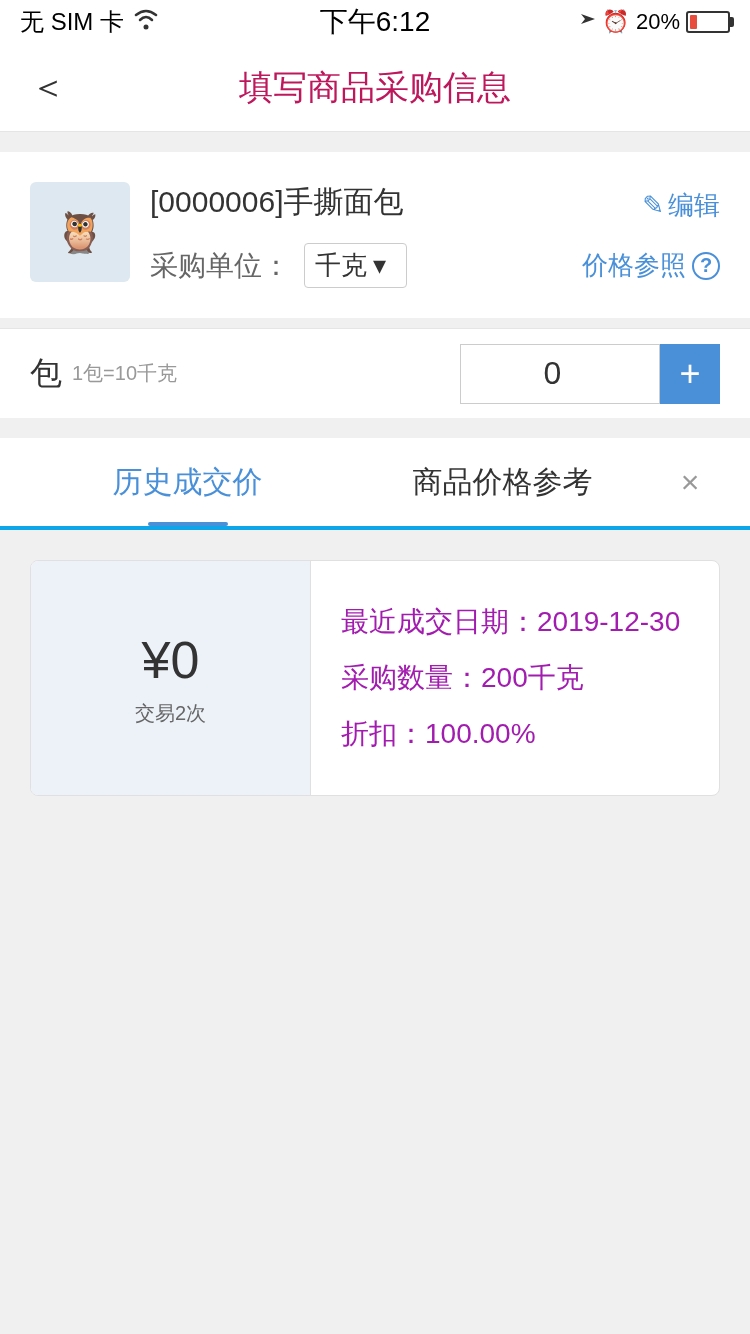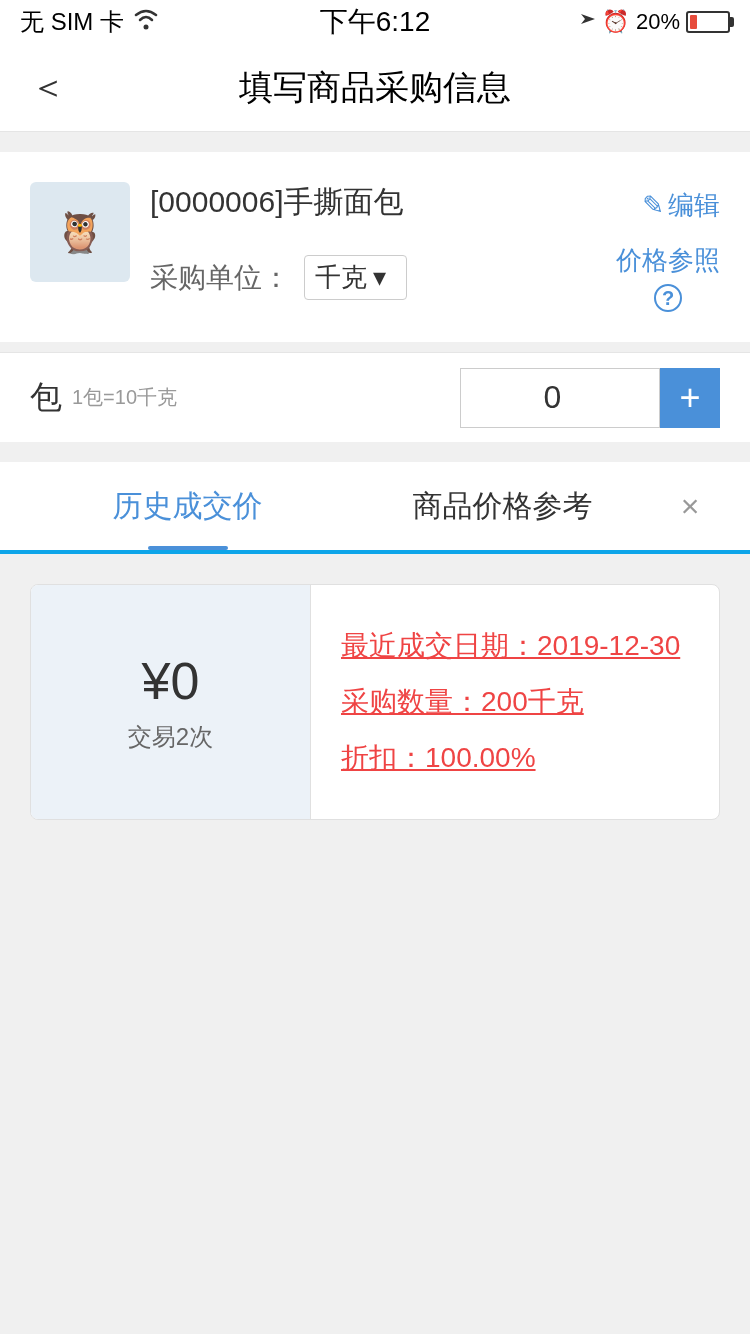--- a/index.html
+++ b/index.html
@@ -88,21 +88,21 @@
       color: #333;
       cursor: pointer;
       width: 60px;
     }
     .nav-title {
       position: absolute;
       left: 50%;
       transform: translateX(-50%);
       font-size: 34px;
       font-weight: 500;
-      color: #000000;
+      color: #be185d;
     }
 
     
     .product-card {
       background: #fff;
       margin: 20px 0 0 0;
       padding: 30px;
       display: flex;
       align-items: flex-start;
       gap: 20px;
@@ -168,21 +168,20 @@
       align-items: center;
       gap: 6px;
     }
     .price-ref {
       display: flex;
       align-items: center;
       gap: 6px;
       color: #4a90d9;
       font-size: 26px;
       cursor: pointer;
-      flex-direction: column;
     }
     .price-ref .help-circle {
       width: 28px;
       height: 28px;
       border: 2px solid #4a90d9;
       border-radius: 50%;
       display: flex;
       align-items: center;
       justify-content: center;
       font-size: 20px;
@@ -309,37 +308,36 @@
       justify-content: center;
       padding: 40px 20px;
       border-right: 1px solid #e0e0e0;
     }
     .price-amount {
       font-size: 52px;
       color: #333;
       font-weight: 400;
     }
     .price-trades {
-      font-size: 24px;
+      font-size: 20px;
       color: #666;
       margin-top: 10px;
     }
     .detail-panel {
       flex: 1;
       padding: 40px 30px;
       display: flex;
       flex-direction: column;
       justify-content: center;
       gap: 14px;
     }
     .detail-row {
       font-size: 28px;
-      color: #ef4444;
+      color: #a21caf;
       line-height: 1.5;
-      text-decoration: underline;
     }
 
     
     .divider {
       width: 100%;
       height: 8px;
       background: #f0f0f0;
     }
   </style>
 </head>

